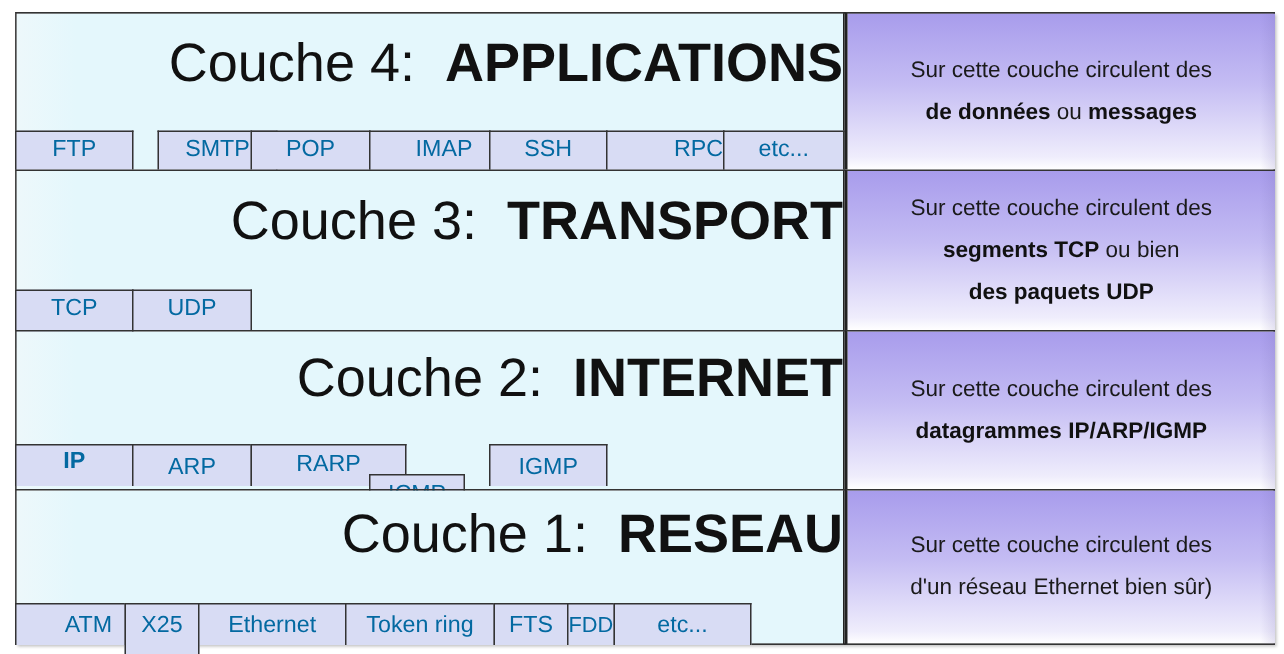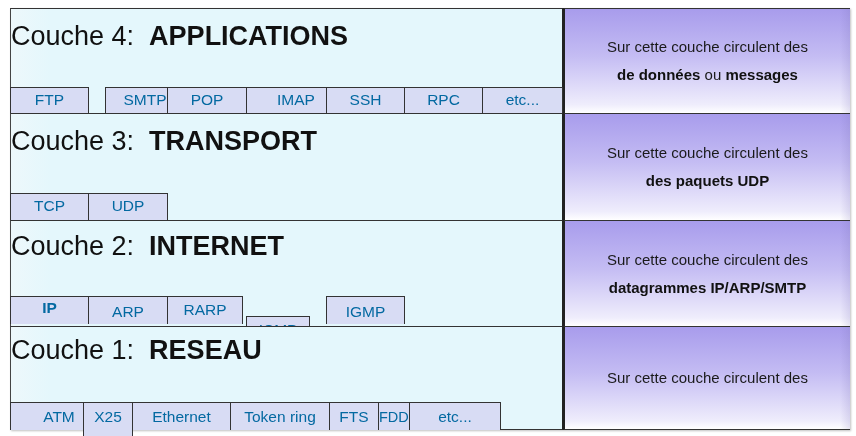--- a/index.html
+++ b/index.html
@@ -3,21 +3,21 @@
 <meta charset="utf-8">
 <style>
   html, body { margin: 0; padding: 0; background: #ffffff; }
   body { width: 856px; height: 436px; position: relative; overflow: hidden;
          font-family: "Liberation Sans", "DejaVu Sans", sans-serif; color: #111; }
   .frame { position: absolute; left: 10px; top: 8px; width: 840px; height: 422px;
            border: 1px solid #2a2a2a; box-sizing: border-box; box-shadow: 1px 1px 2px rgba(0,0,0,0.25); }
   .layer { position: absolute; left: 10px; width: 553px; box-sizing: border-box;
            background: linear-gradient(90deg, #edf8fb 0px, #e4f7fc 40px, #e4f7fc 100%);
            border-top: 1px solid #333; border-right: 1px solid #222; border-left: 1px solid #444; }
-  .layer-title { position: absolute; left: 0; right: 0; text-align: left; font-size: 27px;
+  .layer-title { position: absolute; left: 0; right: 0; text-align: right; font-size: 36px;
                  color: #111; white-space: nowrap; }
   .layer-title .bold { font-weight: bold; }
   .proto { position: absolute; box-sizing: border-box; background: #d8dcf4;
            border: 1px solid #333; border-bottom: none; text-align: center; font-size: 15.5px;
            color: #0369a1; line-height: 24px; }
   .desc { position: absolute; left: 563px; width: 287px; box-sizing: border-box;
           border-top: 1px solid #333; border-left: 2px solid #222;
           background: linear-gradient(180deg, #a89cec 0%, #c4bcf3 45%, #efedfc 92%, #ffffff 100%);
           text-align: center; font-size: 15px; color: #1a1a1a; display: flex; flex-direction: column;
           justify-content: center; }
@@ -35,72 +35,74 @@
   <div class="layer-title" style="top:12px;">
     <span>Couche 4:</span>&nbsp;
     <span class="bold">APPLICATIONS</span>
   </div>
 </div>
 <div class="proto" style="left:10px;top:87px;width:79px;height:26px;">FTP</div>
 <div class="proto" style="left:88px;top:87px;width:80px;height:26px;margin-left:17px;">SMTP</div>
 <div class="proto" style="left:167px;top:87px;width:80px;height:26px;">POP</div>
 <div class="proto" style="left:246px;top:87px;width:81px;height:26px;padding-left:19px;">IMAP</div>
 <div class="proto" style="left:326px;top:87px;width:79px;height:26px;">SSH</div>
-<div class="proto" style="left:404px;top:87px;width:79px;height:26px;">RPC</div>
+<div class="proto" style="left:404px;top:87px;width:79px;height:26px;text-align:right;">RPC</div>
 <div class="proto" style="left:482px;top:87px;width:81px;height:26px;">etc...</div>
 
 <div class="desc" style="top:8px;height:105px;">
   <div class="line"><span>Sur cette couche circulent des</span></div>
   <div class="line"><b>de données</b><span> ou </span><b>messages</b></div>
   <div class="desc-shade"></div>
 </div>
 
 <div class="layer" style="top:113px;height:107px;">
   <div class="layer-title" style="top:12px;">
     <span>Couche 3:</span>&nbsp;
     <span class="bold">TRANSPORT</span>
   </div>
 </div>
 <div class="proto" style="left:10px;top:193px;width:79px;height:39px;">TCP</div>
 <div class="proto" style="left:88px;top:193px;width:80px;height:27px;">UDP</div>
 
 <div class="desc" style="top:113px;height:107px;">
   <div class="line"><span>Sur cette couche circulent des</span></div>
+  <div class="line"><b>segments TCP</b><span> ou bien</span></div>
   <div class="line"><b>des paquets UDP</b></div>
   <div class="desc-shade"></div>
 </div>
 
 <div class="layer" style="top:220px;height:106px;">
   <div class="layer-title" style="top:10px;">
     <span>Couche 2:</span>&nbsp;
     <span class="bold">INTERNET</span>
   </div>
 </div>
 <div class="proto" style="left:10px;top:296px;width:79px;height:28px;line-height:22px;font-weight:bold;">IP</div>
 <div class="proto" style="left:88px;top:296px;width:80px;height:28px;line-height:30px;">ARP</div>
-<div class="proto" style="left:167px;top:296px;width:76px;height:28px;line-height:26px;">RARP</div>
+<div class="proto" style="left:167px;top:296px;width:104px;height:28px;line-height:26px;">RARP</div>
 <div class="proto" style="left:246px;top:296px;width:64px;height:28px;line-height:26px;margin-top:20px;">ICMP</div>
 <div class="proto" style="left:326px;top:296px;width:79px;height:28px;line-height:30px;">IGMP</div>
 
 <div class="desc" style="top:220px;height:106px;">
   <div class="line"><span>Sur cette couche circulent des</span></div>
-  <div class="line"><b>datagrammes IP/ARP/SMTP</b></div>
+  <div class="line"><b>datagrammes IP/ARP/IGMP</b></div>
   <div class="desc-shade"></div>
 </div>
 
 <div class="layer" style="top:326px;height:104px;border-bottom:1px solid #333;">
   <div class="layer-title" style="top:8px;">
     <span>Couche 1:</span>&nbsp;
     <span class="bold">RESEAU</span>
   </div>
 </div>
 <div class="proto" style="left:10px;top:402px;width:74px;height:28px;line-height:28px;padding-left:24px;">ATM</div>
 <div class="proto" style="left:83px;top:402px;width:50px;height:40px;line-height:28px;">X25</div>
 <div class="proto" style="left:132px;top:402px;width:99px;height:28px;line-height:28px;">Ethernet</div>
 <div class="proto" style="left:230px;top:402px;width:100px;height:28px;line-height:28px;">Token ring</div>
 <div class="proto" style="left:329px;top:402px;width:50px;height:28px;line-height:28px;">FTS</div>
 <div class="proto" style="left:378px;top:402px;width:32px;height:28px;line-height:28px;font-size:14.5px;">FDDI</div>
 <div class="proto" style="left:409px;top:402px;width:92px;height:28px;line-height:28px;">etc...</div>
 
 <div class="desc" style="top:326px;height:104px;border-bottom:1px solid #333;">
   <div class="line"><span>Sur cette couche circulent des</span></div>
+  <div class="line"><span>d'un réseau Ethernet bien sûr)</span></div>
   <div class="desc-shade"></div>
 </div>
 
 </body></html>

